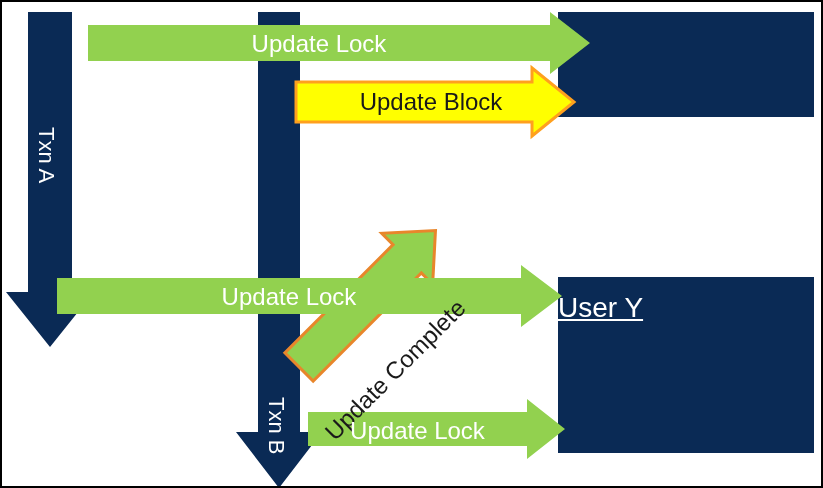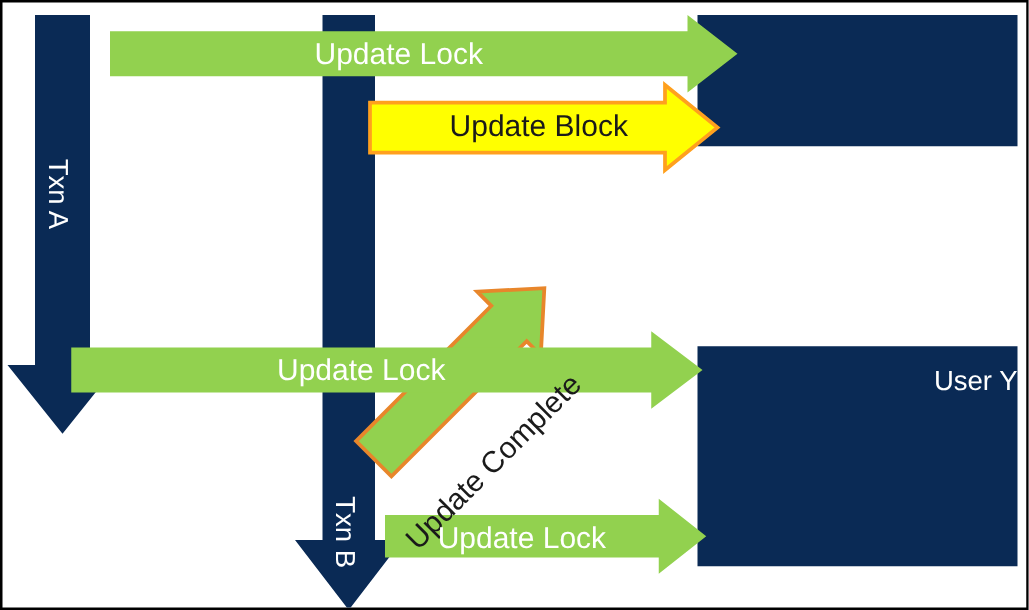--- a/index.html
+++ b/index.html
@@ -63,21 +63,21 @@
       <polygon points="297,345 450,345 450,329 490,365 450,401 450,385 297,385" fill="#92d14f" stroke="#e8862b" stroke-width="3" stroke-linejoin="miter"></polygon>
     </g>
 
     <polygon points="55,276 519,276 519,263 560,294 519,325 519,312 55,312" fill="#92d14f"></polygon>
 
     <polygon points="306,410 525,410 525,397 563,427 525,457 525,444 306,444" fill="#92d14f"></polygon>
 
   </svg>
 
 
-  <div class="lbl lbl-white" style="left:556px; top:290px; width:256px; text-align:right; font-size:22px;">User Y</div>
+  <div class="lbl lbl-white" style="left:556px; top:290px; width:256px; text-align:left; font-size:28px;text-decoration:underline;">User Y</div>
 
   <div class="lbl lbl-white vert-lbl" style="left:57px; top:125px; font-size:22px; transform:rotate(90deg);">Txn A</div>
 
   <div class="lbl lbl-white vert-lbl" style="left:287px; top:395px; font-size:22px; transform:rotate(90deg);">Txn B</div>
 
   <div class="lbl lbl-white" style="left:86px; top:28px; width:462px; text-align:center; font-size:24px;">Update Lock</div>
 
   <div class="lbl lbl-black" style="left:294px; top:86px; width:236px; text-align:center; font-size:24px;margin-left:17px;">Update Block</div>
 
   <div class="lbl lbl-black" style="left:297px; top:354px; width:193px; text-align:center; font-size:24px;

